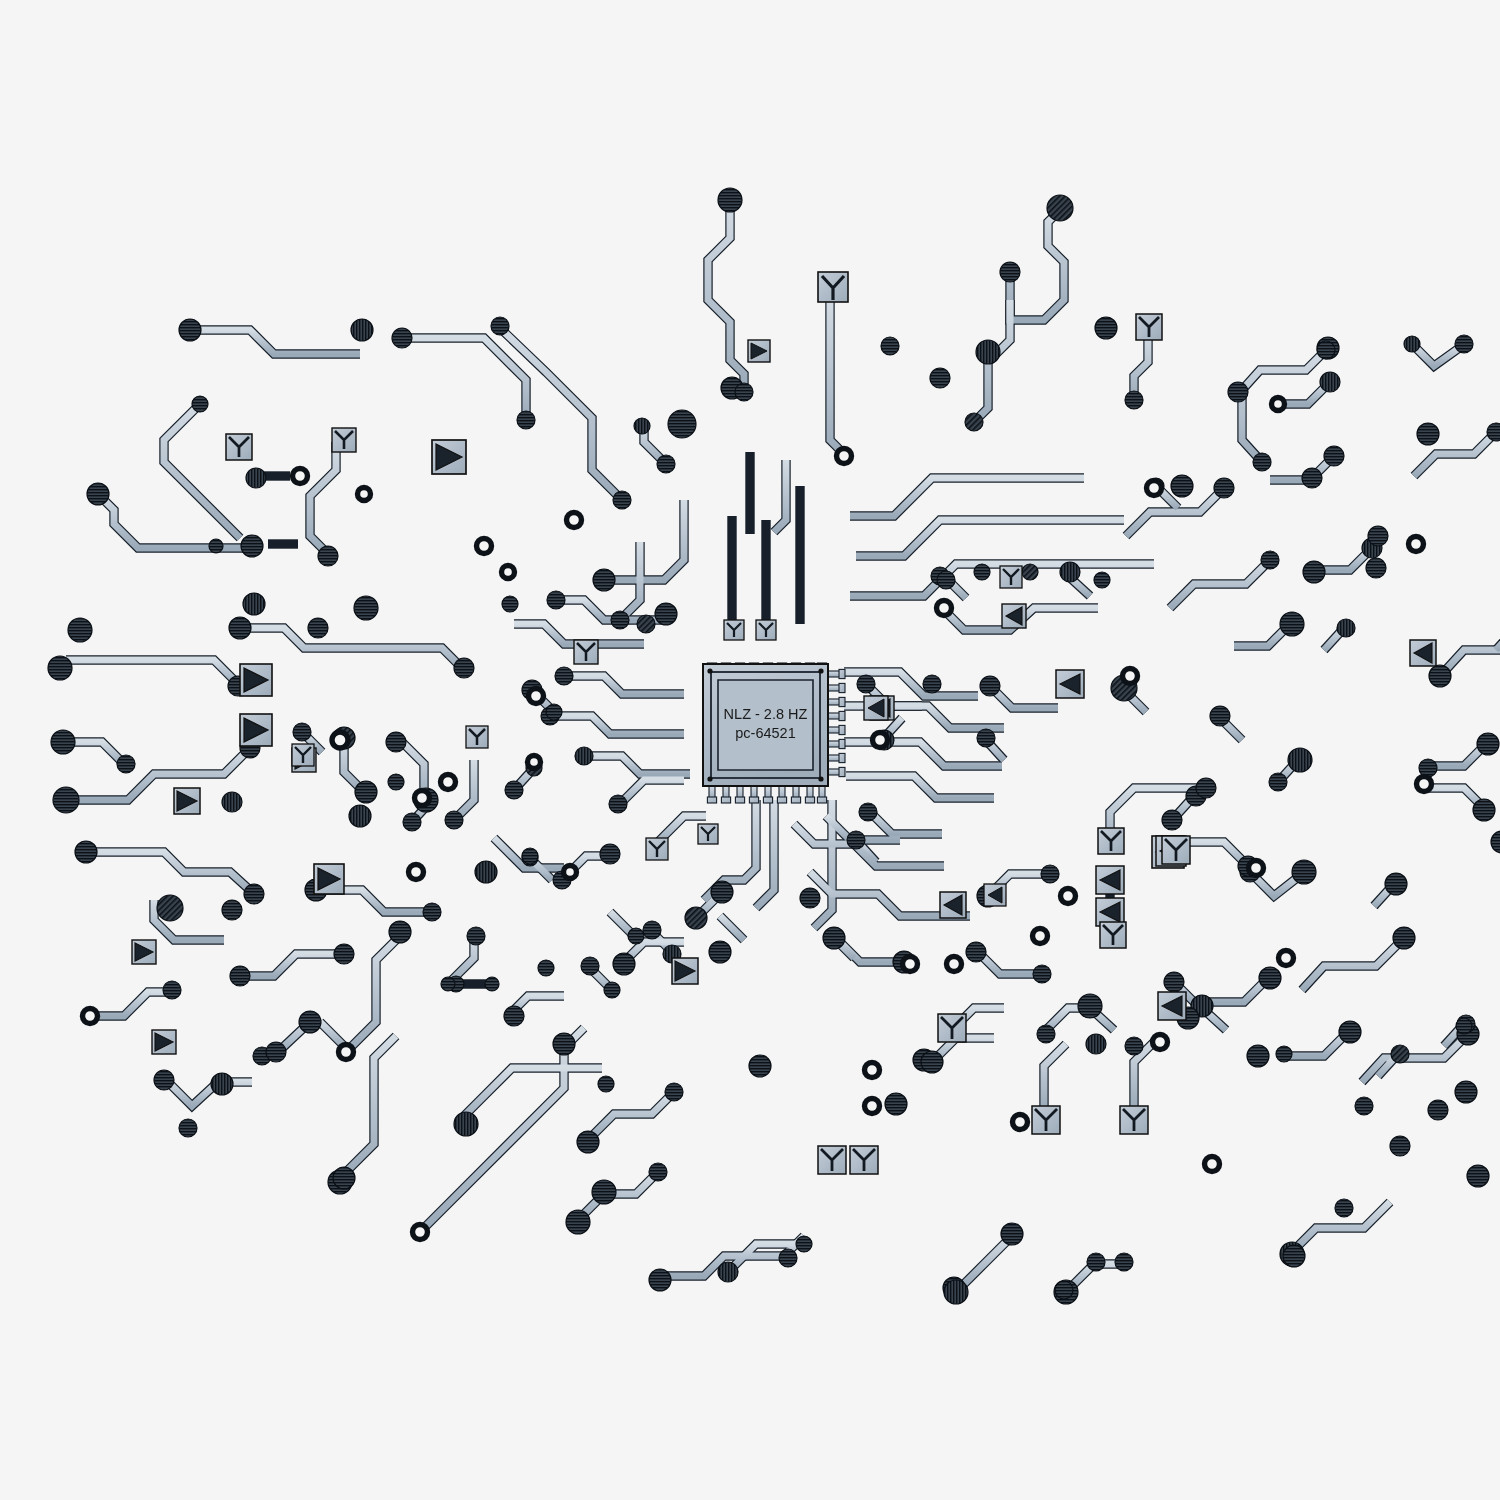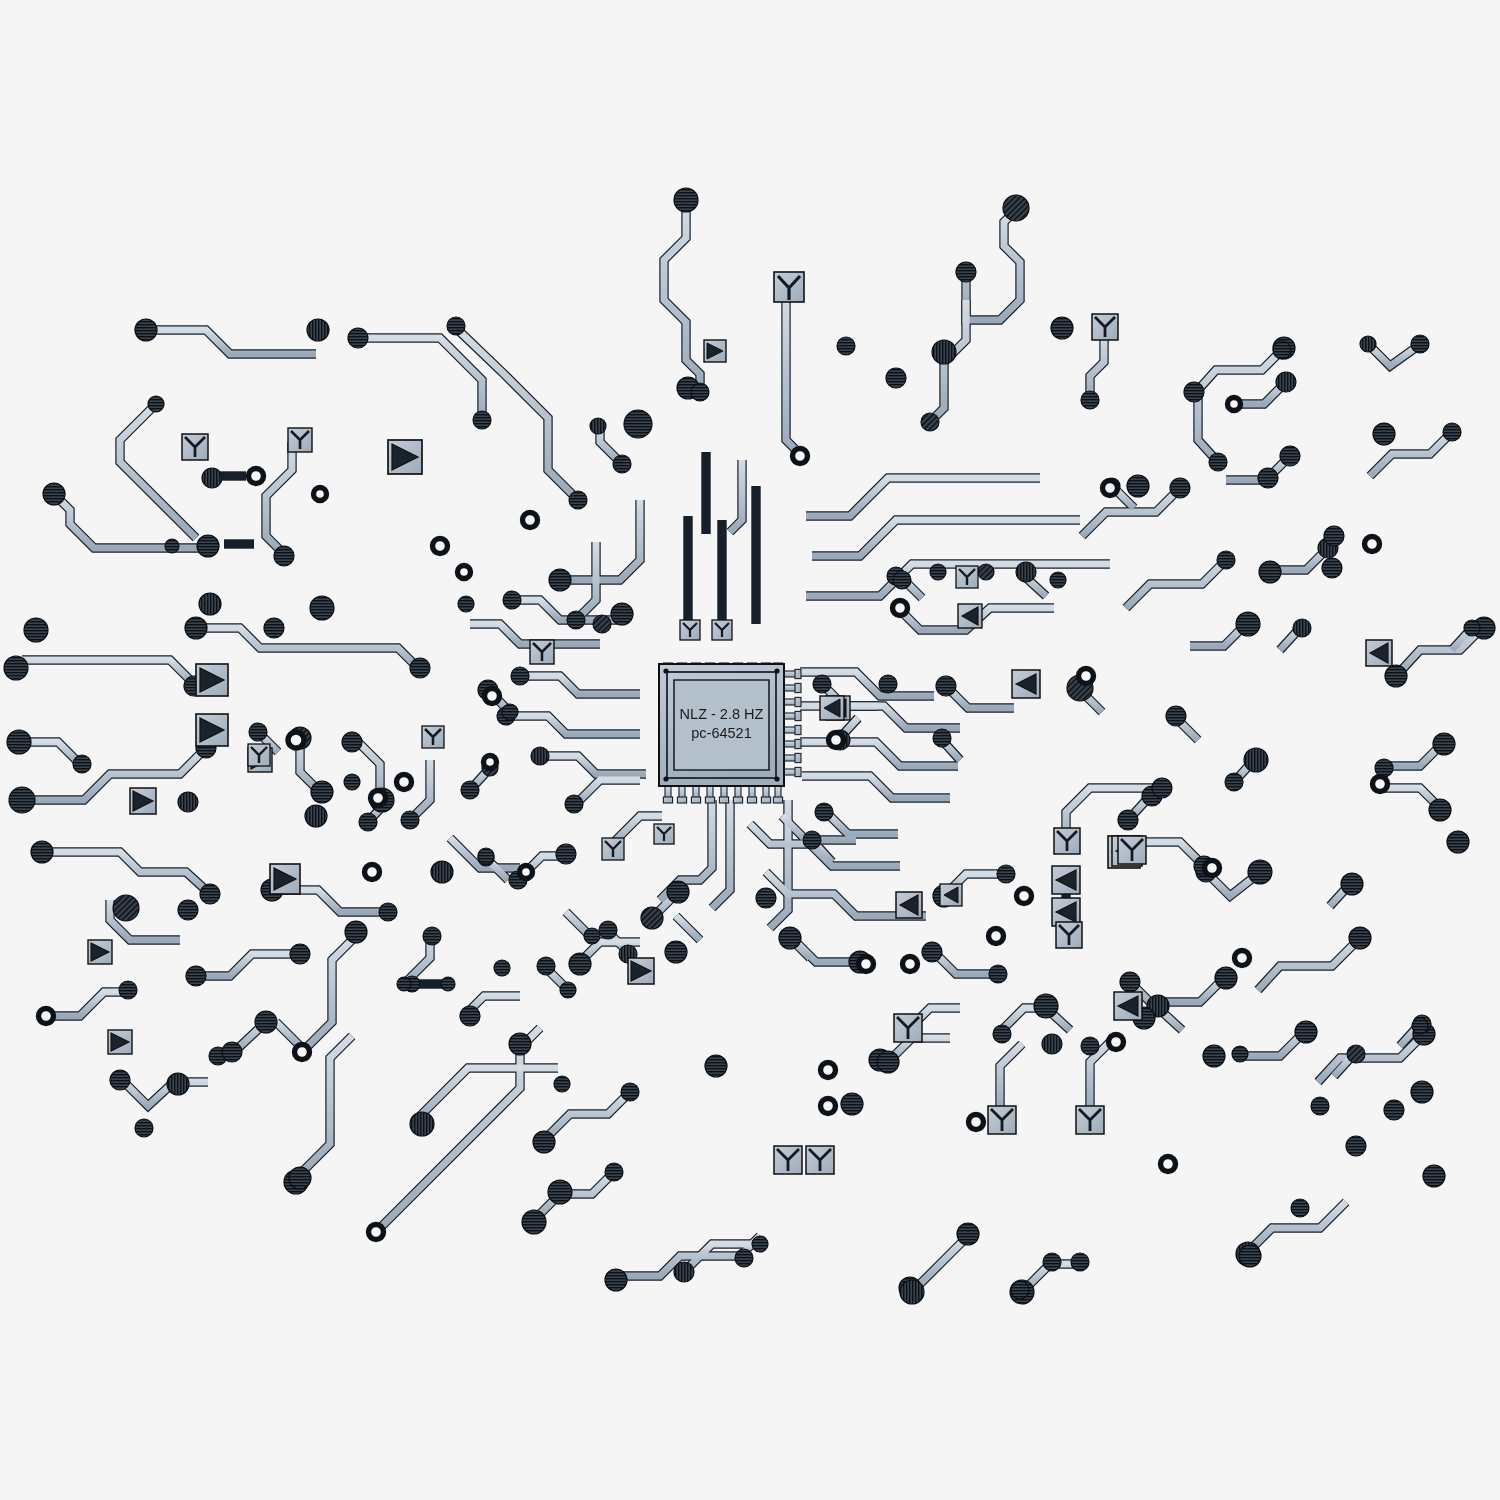--- a/index.html
+++ b/index.html
@@ -4,21 +4,21 @@
 <title>Circuit Diagram</title>
 <style>
   html,body{margin:0;padding:0;}
   body{
     width:1500px;height:1500px;
     background:#f5f5f5;
     font-family:"Liberation Sans", sans-serif;
     overflow:hidden;
     position:relative;
   }
-  #stage{position:relative;width:1364px;height:1500px;}
+  #stage{position:relative;width:1364px;height:1500px;margin-left:44px;}
   #title{
     position:absolute;
     left:34px; top:28px;
     font-family:"Liberation Sans", sans-serif;
     font-weight:700;
     font-size:38px;
     letter-spacing:-0.5px;
     color:#111111;
     white-space:pre;
   }

